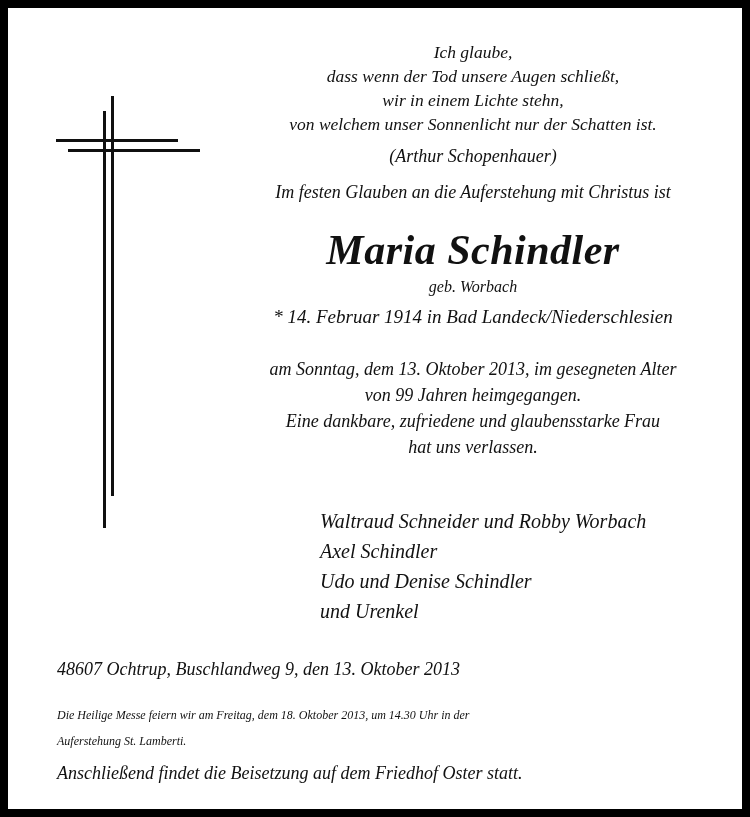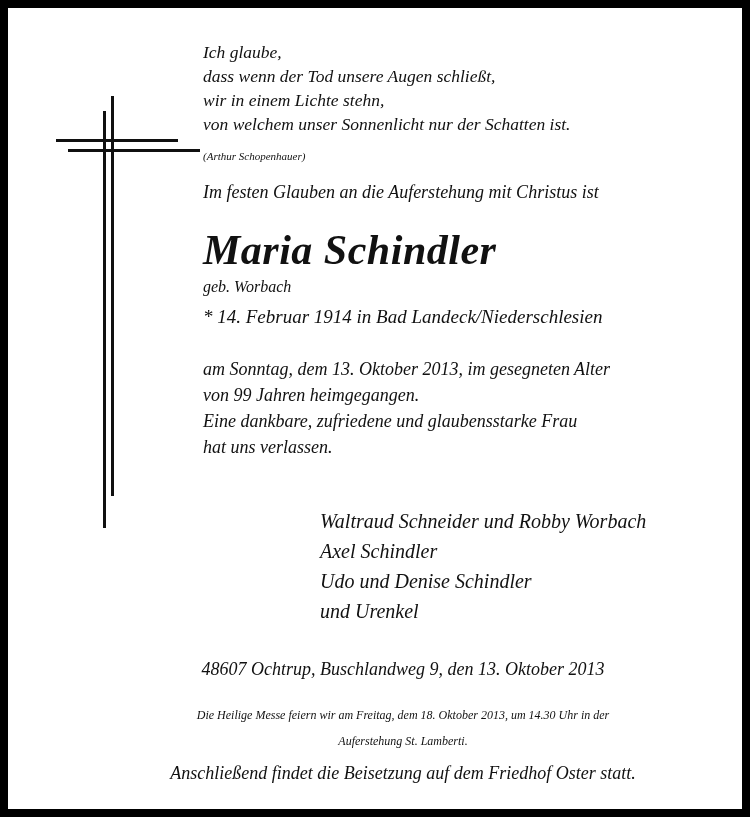--- a/index.html
+++ b/index.html
@@ -43,27 +43,27 @@
   .h-a { left: 16px;  top: 43px;  width: 122px; height: 3px; }
   
   .v-b { left: 71px;  top: 0px;   width: 3px;  height: 400px; }
   .h-b { left: 28px;  top: 53px;  width: 132px; height: 3px; }
 
   
   .center-block {
     position: absolute;
     left: 195px;
     width: 540px;
-    text-align: left;
+    text-align: center;
     font-style: italic;
     color: #111111;
   }
 
   #quote { top: 32px; font-size: 17.5px; line-height: 24px; }
-  #quote .attrib { font-size: 11px; margin-top: 8px; display: block; }
+  #quote .attrib { font-size: 18px; margin-top: 8px; display: block; }
 
   #intro {
     top: 172px;
     font-size: 18px;
     line-height: 24px;
   }
 
   #name {
     top: 218px;
     font-size: 42px;
@@ -107,23 +107,23 @@
     font-size: 20px;
     line-height: 30px;
     color: #111111;
     margin-top: 14px;
   }
   #family div { white-space: nowrap; }
 
   
   .foot {
     position: absolute;
-    left: 55px;
+    left: 49px;
     width: 680px;
-    text-align: center;
+    text-align: left;
     font-style: italic;
     color: #111111;
   }
   #address { top: 648px; font-size: 18px; line-height: 26px; }
   #mass    { top: 694px; font-size: 12px; line-height: 26px; }
   #burial  { top: 752px; font-size: 18px; line-height: 26px; }
 </style>
 </head>
 <body>
 

